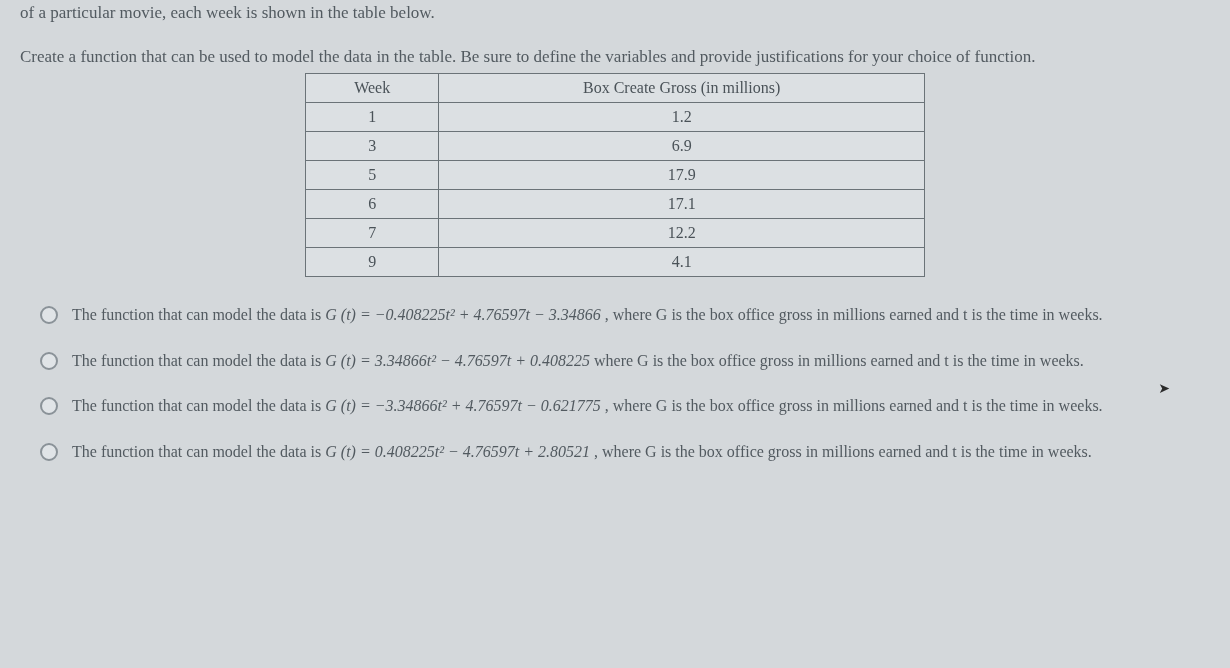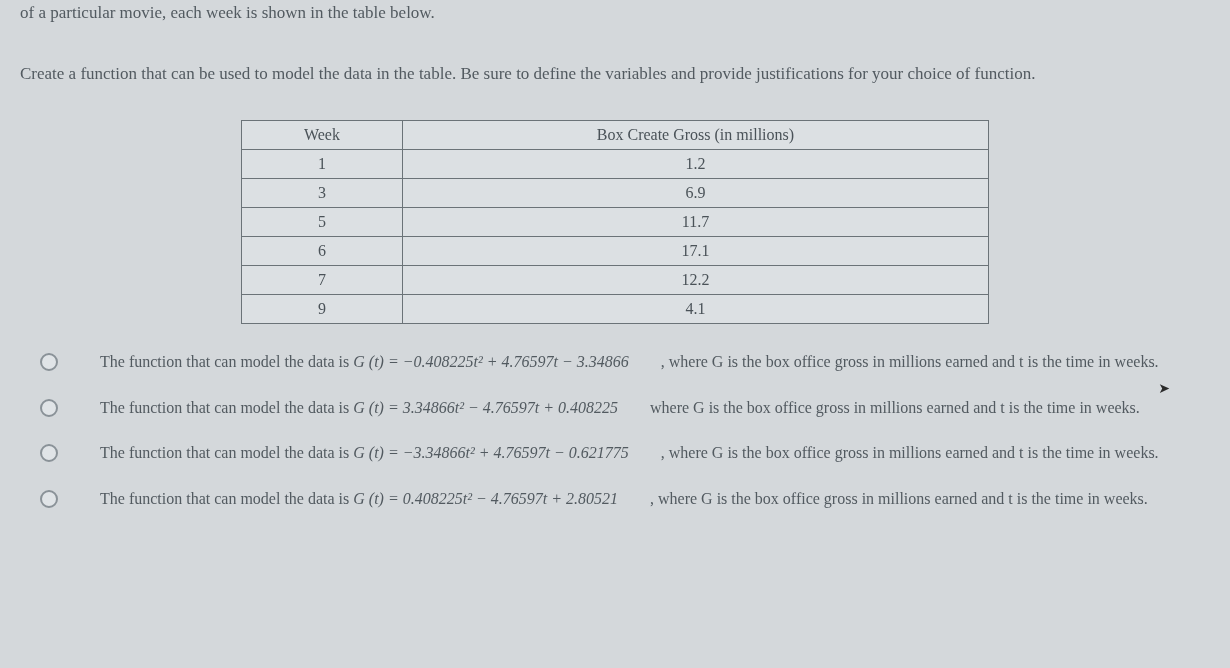--- a/index.html
+++ b/index.html
@@ -13,37 +13,37 @@
       width: 1230px;
       height: 668px;
       padding: 0 20px;
       color: #4a5258;
       overflow: hidden;
       filter: blur(0.5px);
     }
     .intro-text {
       font-size: 17px;
       line-height: 1.5;
-      margin-bottom: 35px;
+      margin-bottom: 18px;
       color: #525a60;
     }
     .question-text {
       font-size: 17px;
       line-height: 1.5;
-      margin-bottom: 34px;
+      margin-bottom: 4px;
       color: #525a60;
     }
     .table-container {
       display: flex;
       justify-content: center;
       margin-bottom: 25px;
     }
     table {
       border-collapse: collapse;
-      width: 748px;
+      width: 620px;
       background: #dce0e3;
     }
     th, td {
       border: 1.5px solid #6b7378;
       padding: 5px 12px;
       text-align: center;
       font-size: 16px;
       color: #4a5258;
       font-weight: normal;
     }
@@ -69,21 +69,20 @@
       background: #e0e4e7;
     }
     .option-text {
       font-size: 16px;
       line-height: 1.6;
       color: #525a60;
       font-style: italic;
     }
     .option-text .normal {
       font-style: normal;
-      margin-left: 28px;
     }
     .math-var {
       font-style: italic;
       font-family: Georgia, serif;
     }
     .cursor-arrow {
       position: absolute;
       right: 60px;
       top: 380px;
       font-size: 14px;
@@ -113,21 +112,21 @@
       <tr>
         <td>1</td>
         <td>1.2</td>
       </tr>
       <tr>
         <td>3</td>
         <td>6.9</td>
       </tr>
       <tr>
         <td>5</td>
-        <td>11.7</td>
+        <td>17.9</td>
       </tr>
       <tr>
         <td>6</td>
         <td>17.1</td>
       </tr>
       <tr>
         <td>7</td>
         <td>12.2</td>
       </tr>
       <tr>

